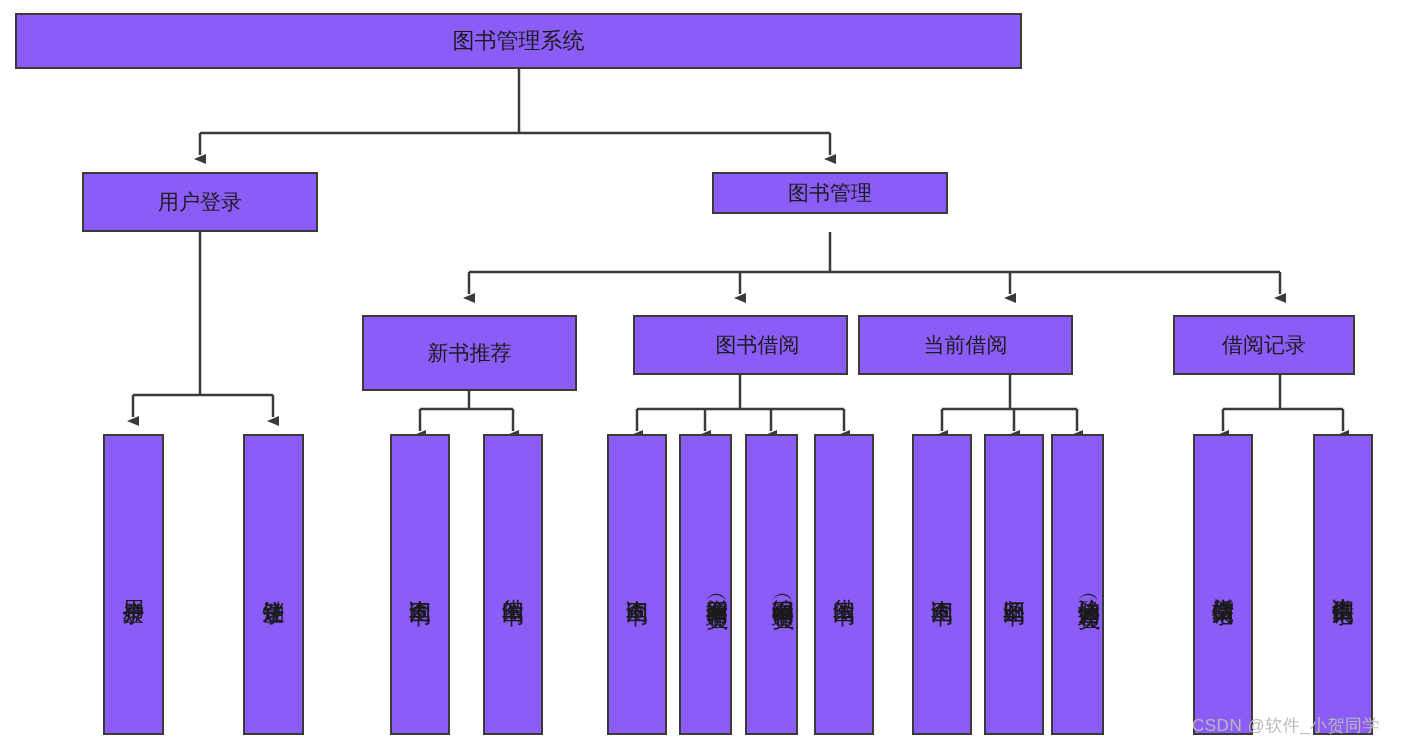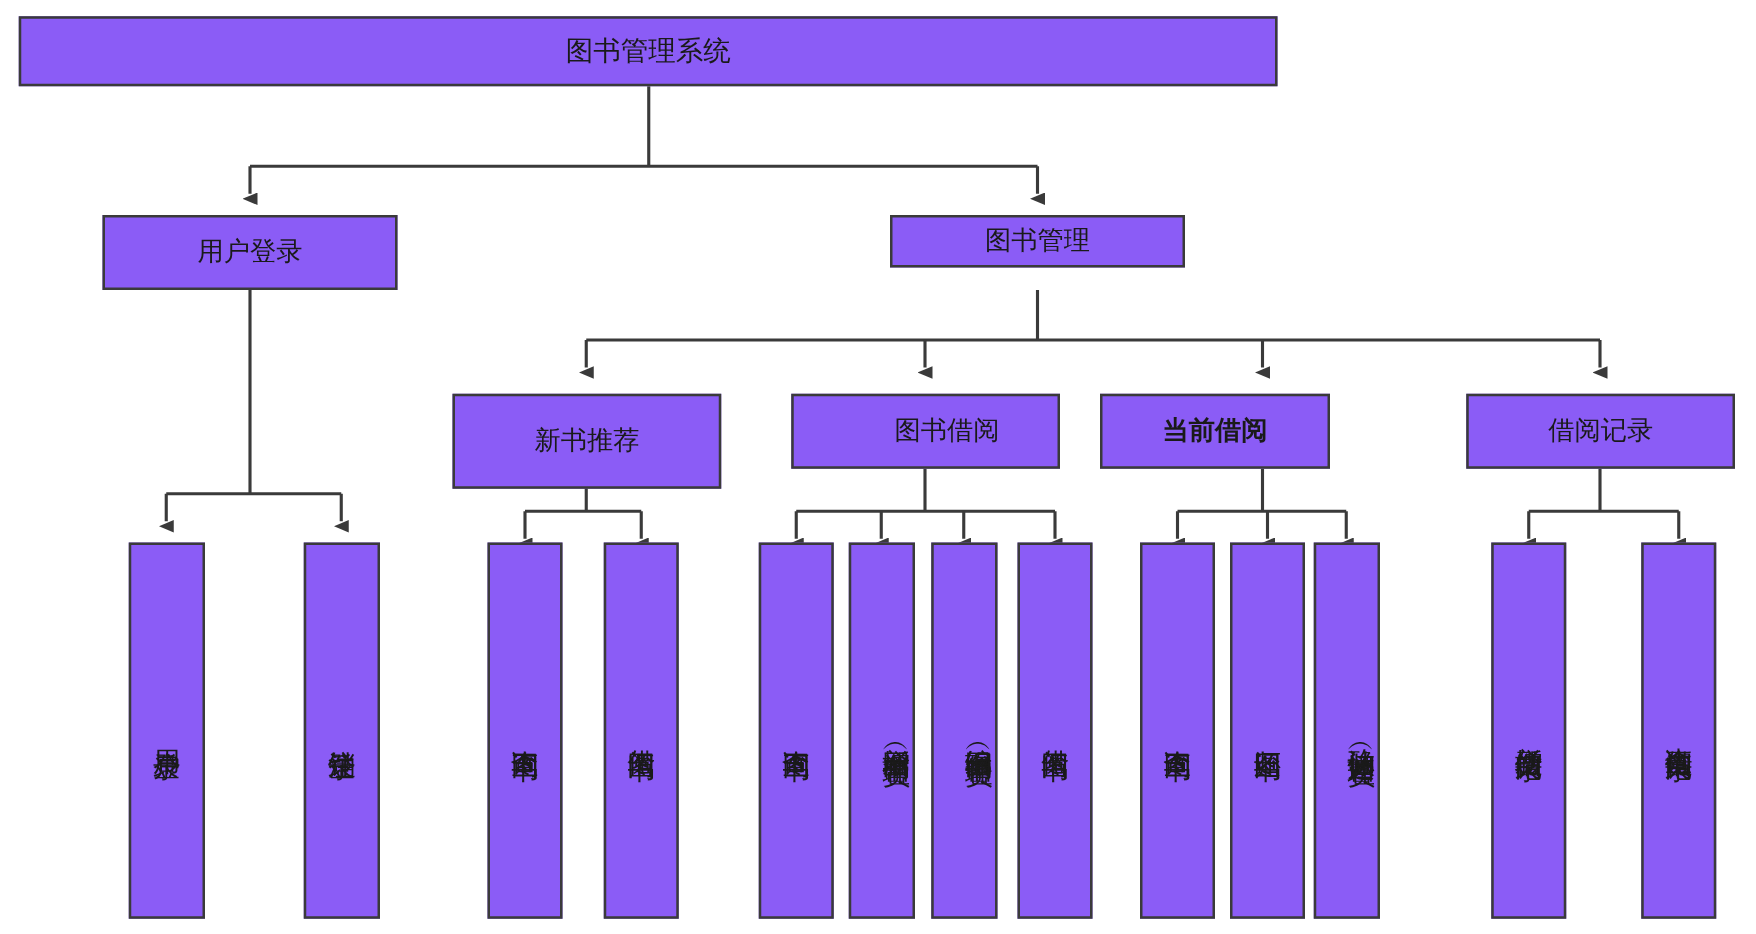--- a/index.html
+++ b/index.html
@@ -121,24 +121,24 @@
       </div>
       <div class="node h" style="left: 712px; top: 172px; width: 236px; height: 42px;">
         <span>图书管理</span>
       </div>
       <div class="node h" style="left: 362px; top: 315px; width: 215px; height: 76px;">
         <span>新书推荐</span>
       </div>
       <div class="node h" style="left: 633px; top: 315px; width: 215px; height: 60px; padding-left: 34px;">
         <span>图书借阅</span>
       </div>
-      <div class="node h" style="left: 880px; top: 315px; width: 184px; height: 60px; font-weight: bold;">
+      <div class="node h" style="left: 858px; top: 315px; width: 215px; height: 60px;">
         <span>当前借阅</span>
       </div>
-      <div class="node h" style="left: 1173px; top: 315px; width: 215px; height: 60px;">
+      <div class="node h" style="left: 1173px; top: 315px; width: 182px; height: 60px;">
         <span>借阅记录</span>
       </div>
       <div class="node v centerv" style="left: 103px; top: 434px; width: 61px; height: 301px;">
         <span>用户登录</span>
       </div>
       <div class="node v centerv" style="left: 243px; top: 434px; width: 61px; height: 301px;">
         <span>注销登录</span>
       </div>
       <div class="node v centerv" style="left: 390px; top: 434px; width: 60px; height: 301px;">
         <span>查询图书</span>
@@ -168,14 +168,15 @@
         <span>确认归还（管理员）</span>
       </div>
       <div class="node v centerv" style="left: 1193px; top: 434px; width: 60px; height: 301px;">
         <span>新增借阅记录</span>
       </div>
       <div class="node v centerv" style="left: 1313px; top: 434px; width: 60px; height: 301px;">
         <span>查询借阅记录</span>
       </div>
     </div>
 
+  <div class="watermark" style="left: 1192px; top: 714px;">CSDN @软件_小贺同学</div>
 
 </div>
 
 </body></html>

